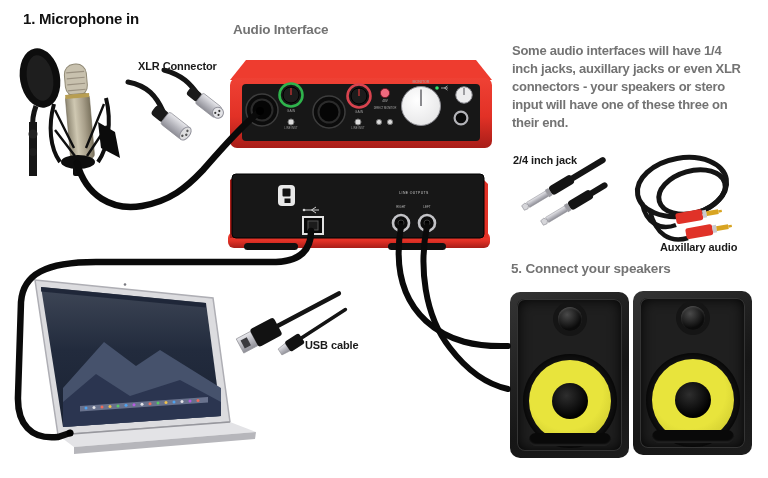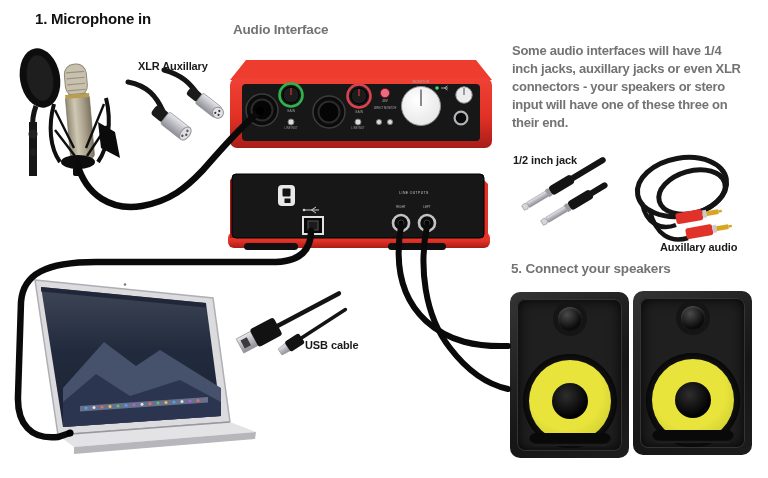--- a/index.html
+++ b/index.html
@@ -42,29 +42,29 @@
     <g fill="none" stroke="var(--cable-black)" stroke-linecap="round">
       <path stroke-width="6.5" d="M 77 163 C 86 196 112 211 142 206 C 170 201 186 188 203 170 C 221 150 237 130 259 112"></path>
       <path stroke-width="6.5" d="M 311 231 C 311 250 300 261 276 262 L 96 262 C 46 262 23 274 21 302 L 18 396 C 17 424 31 440 58 437 L 70 433"></path>
       <path stroke-width="6" d="M 401 226 C 395 262 400 297 426 321 C 449 342 477 347 508 346"></path>
       <path stroke-width="6" d="M 427 226 C 419 266 424 315 450 348 C 466 369 485 384 508 389"></path>
     </g>
     <circle cx="260" cy="111" r="4" fill="#000"></circle>
     <circle cx="70" cy="433" r="3.5" fill="#000"></circle>
   </svg>
 
-  <div class="abs h1 z-text" style="left:35px;top:10px">1. Microphone in</div>
-  <div class="abs cap z-text" style="left:138px;top:60px">XLR Auxillary</div>
+  <div class="abs h1 z-text" style="left:23px;top:10px">1. Microphone in</div>
+  <div class="abs cap z-text" style="left:138px;top:60px">XLR Connector</div>
   <div class="abs h2 z-text" style="left:233px;top:22px">Audio Interface</div>
   <div class="abs note z-text" style="left:512px;top:42px;width:256px">Some audio interfaces will have 1/4
 inch jacks, auxillary jacks or even XLR
 connectors - your speakers or stero
 input will have one of these three on
 their end.</div>
-  <div class="abs cap z-text" style="left:513px;top:154px">1/2 inch jack</div>
+  <div class="abs cap z-text" style="left:513px;top:154px">2/4 inch jack</div>
   <div class="abs cap z-text" style="left:660px;top:241px">Auxillary audio</div>
   <div class="abs h2 z-text" style="left:511px;top:261px">5. Connect your speakers</div>
   <div class="abs cap z-text" style="left:305px;top:339px">USB cable</div>
 
   <svg class="abs z-dev" style="left:2px;top:36px" width="128" height="140" viewBox="0 0 128 140">
     <defs>
       <linearGradient id="micBody" x1="0" y1="0" x2="1" y2="0">
         <stop offset="0" stop-color="#8f8874"></stop>
           <stop offset=".35" stop-color="#cfc8b2"></stop>
         <stop offset=".7" stop-color="#a89f8a"></stop>

